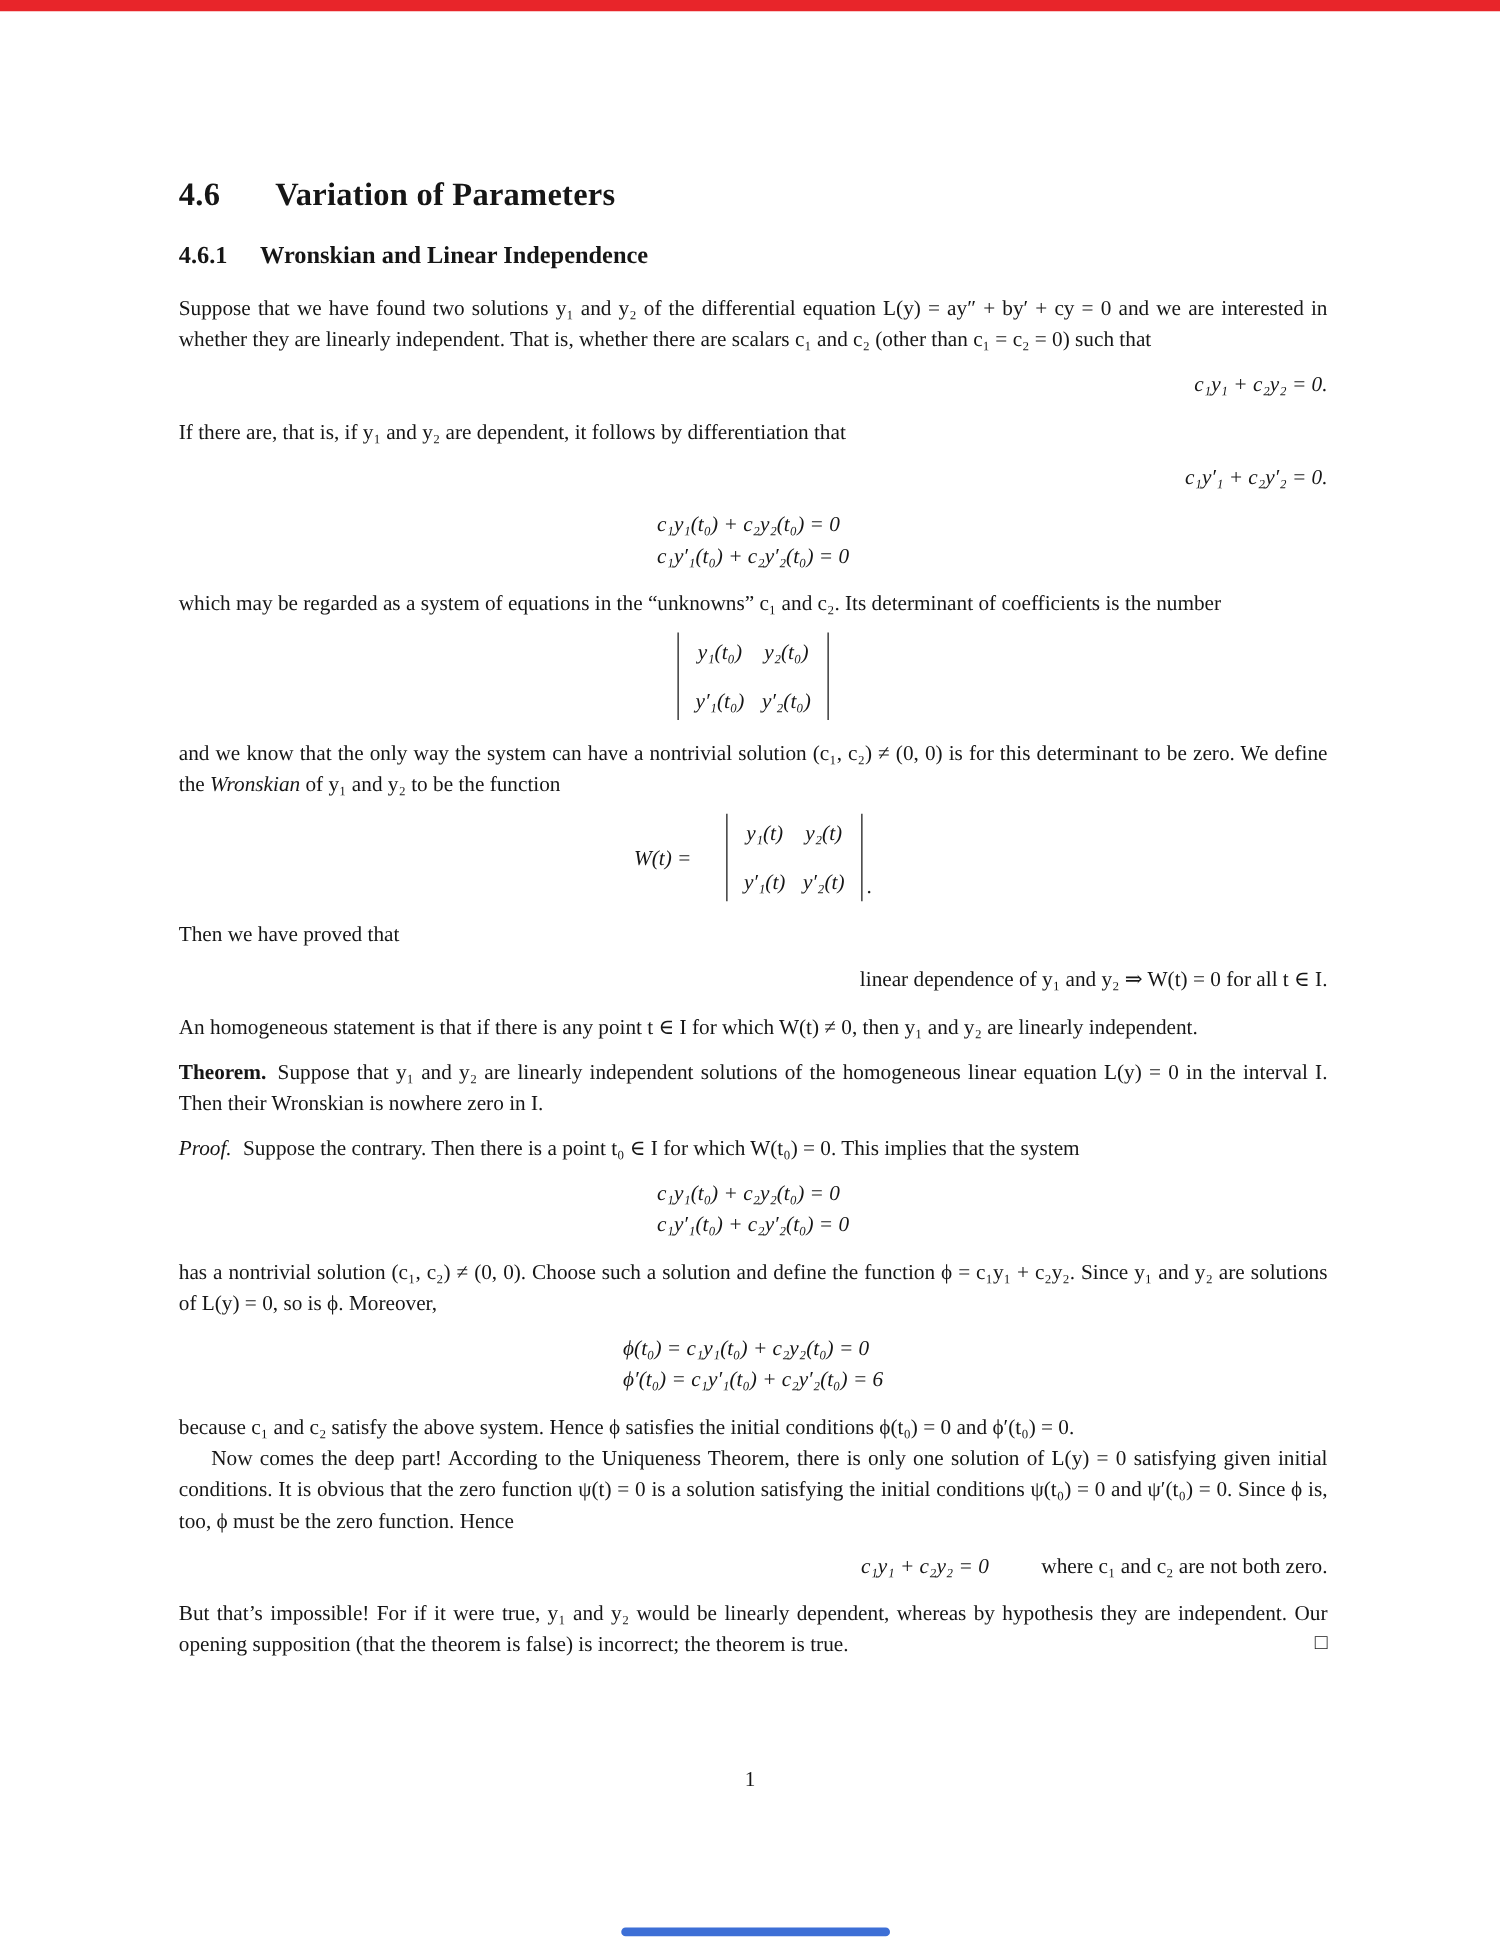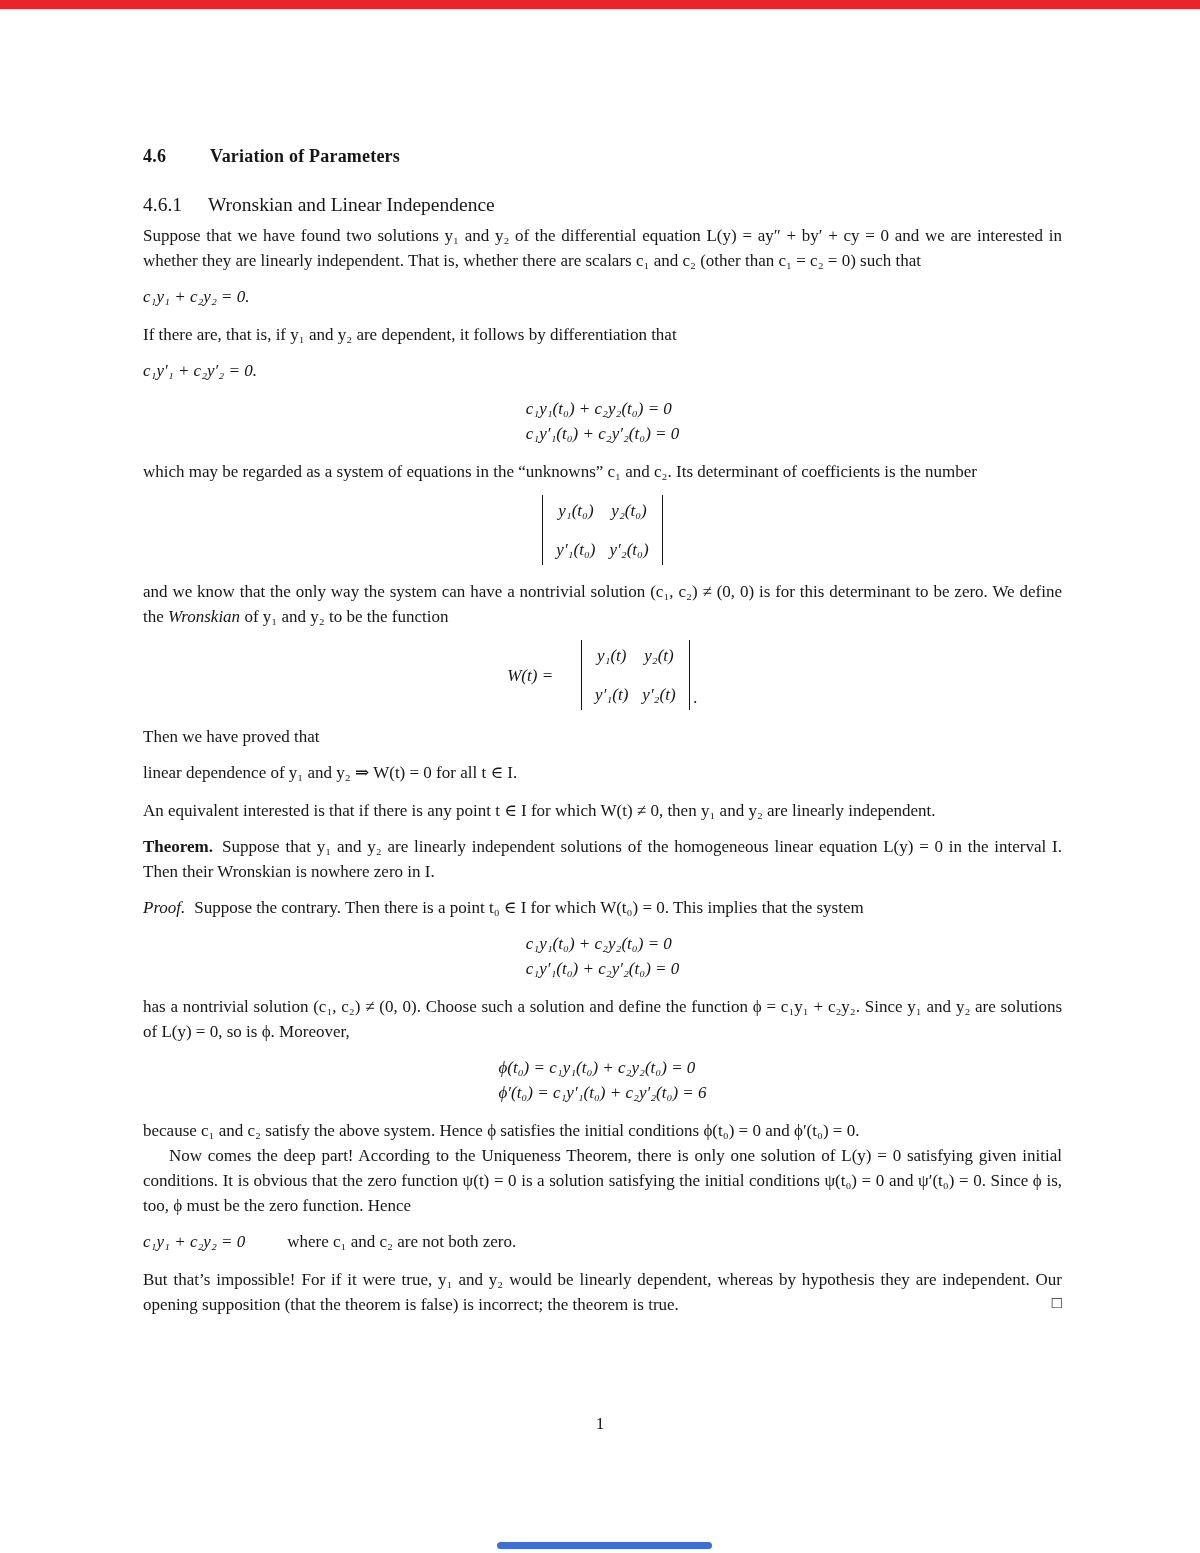--- a/index.html
+++ b/index.html
@@ -16,35 +16,35 @@
   }
   .bottom-strip {
     position:absolute; left:497px; top:1542px; width:215px; height:7px;
     border-radius:4px;
   }
   .content {
     position:absolute; top:141px; left:143px; width:919px;
     font-size:17px; line-height:25px;
   }
   h1.sec {
-    font-size:18px; line-height:30px; font-weight:bold; margin:0 0 22px 0;
+    font-size:26px; line-height:30px; font-weight:bold; margin:0 0 22px 0;
     letter-spacing:0.2px;
   }
   h1.sec .num { margin-right:44px; }
   h2.subsec {
-    font-size:19.5px; line-height:24px; font-weight:normal; margin:0 0 6px 0;
+    font-size:19.5px; line-height:24px; font-weight:bold; margin:0 0 17px 0;
   }
   h2.subsec .num { margin-right:26px; }
   p.body {
     text-align:justify; margin:0 0 11px 0;
   }
   p.tight { margin-bottom:0; }
   p.indent { text-indent:26px; }
   .eq {
-    text-align:left; font-style:italic; margin:3px 0 13px 0;
+    text-align:right; font-style:italic; margin:3px 0 13px 0;
   }
   .eq-stack { text-align:center; margin:3px 0 13px 0; }
   .eq-stack .stack-inner {
     display:inline-block; text-align:left; font-style:italic;
   }
   .eq-row {
     display:flex; justify-content:center; align-items:center;
     font-style:italic; margin:4px 0 14px 0;
   }
   .det {
@@ -129,21 +129,21 @@
       </span>
       <span class="bar"></span>
     </span>
     <span class="wron-period roman">.</span>
   </div>
 
   <p class="body">Then we have proved that</p>
 
   <div class="eq roman" style="font-style:normal;">linear dependence of y₁ and y₂ ⇒ W(t) = 0 for all t ∈ I.</div>
 
-  <p class="body">An equivalent interested is that if there is any point t ∈ I for which W(t) ≠ 0, then y₁ and y₂ are linearly independent.</p>
+  <p class="body">An homogeneous statement is that if there is any point t ∈ I for which W(t) ≠ 0, then y₁ and y₂ are linearly independent.</p>
 
   <p class="body"><span class="thm-label">Theorem.</span><span class="thm-text">Suppose that y₁ and y₂ are linearly independent solutions of the homogeneous linear equation L(y) = 0 in the interval I. Then their Wronskian is nowhere zero in I.</span></p>
 
   <p class="body"><span class="proof-label">Proof.</span><span>Suppose the contrary. Then there is a point t₀ ∈ I for which W(t₀) = 0. This implies that the system</span></p>
 
   <div class="eq-stack">
     <span class="stack-inner">
       <div>c₁y₁(t₀) + c₂y₂(t₀) = 0</div>
       <div>c₁y′₁(t₀) + c₂y′₂(t₀) = 0</div>
     </span>

